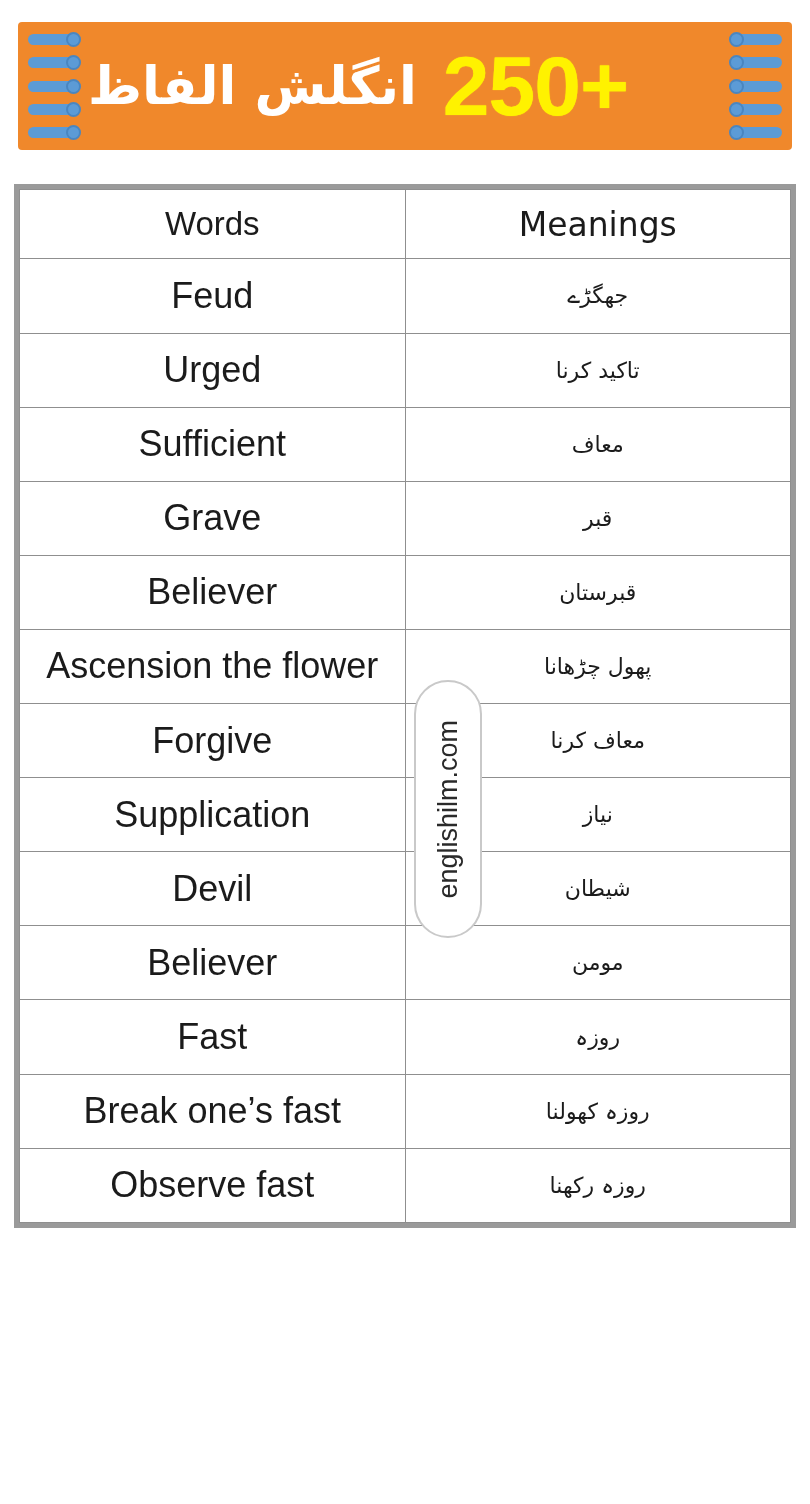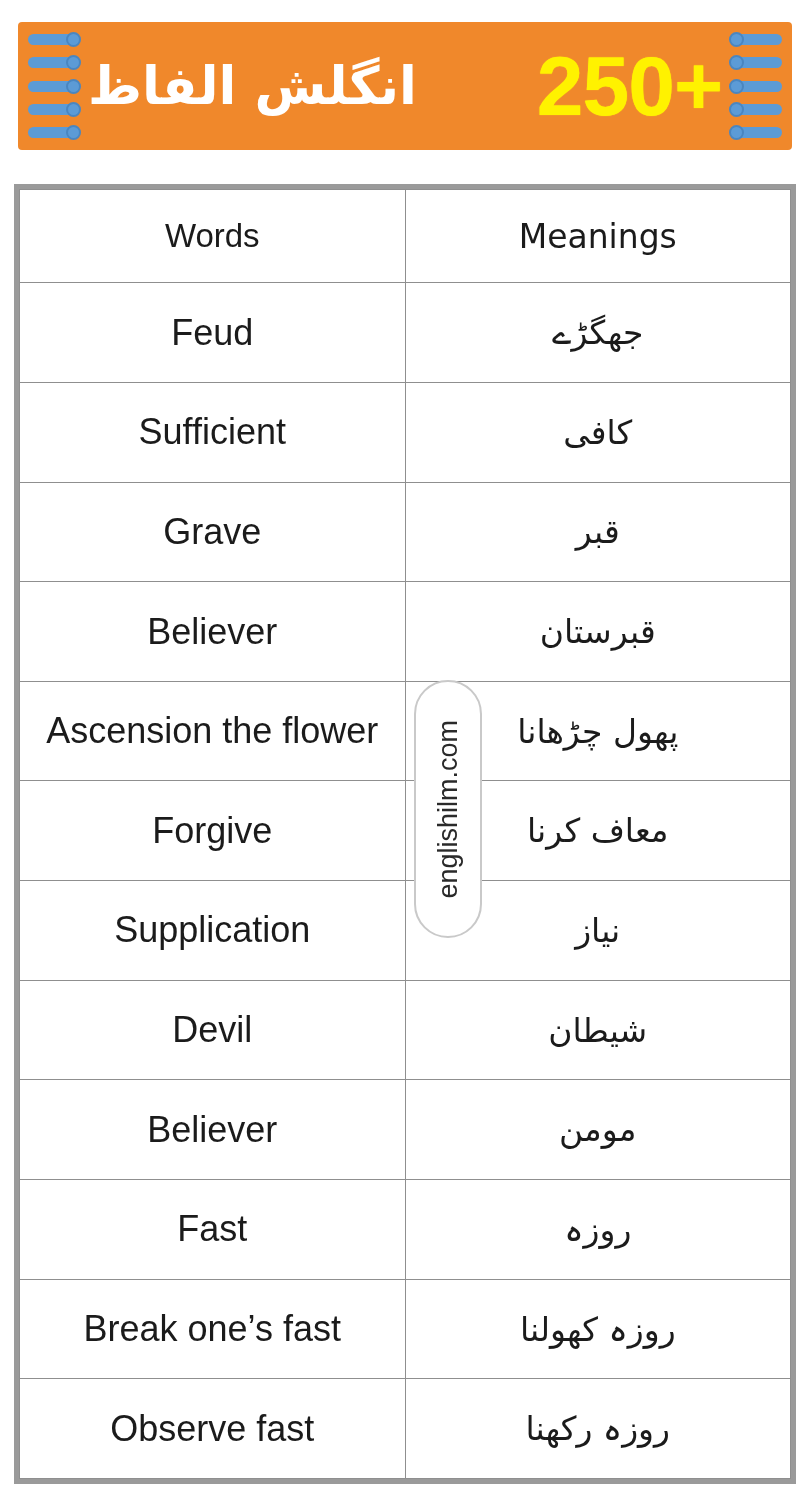--- a/index.html
+++ b/index.html
@@ -68,21 +68,21 @@
     box-sizing: border-box;
   }
   .spiral.right .ring::after {
     right: auto;
     left: -3px;
   }
 
   .header-inner {
     display: flex;
     align-items: center;
-    justify-content: space-between;
+    justify-content: flex-start;
     gap: 26px;
     width: 100%;
     padding: 0 70px;
     box-sizing: border-box;
   }
   .header-urdu {
     color: #ffffff;
     font-size: 52px;
     font-weight: bold;
     direction: rtl;
@@ -99,21 +99,21 @@
     text-shadow: 0 0 1px #FFF200;
     white-space: nowrap;
   }
 
   
   .table-wrap {
     position: absolute;
     left: 14px;
     top: 184px;
     width: 782px;
-    height: 1300px;
+    height: 1044px;
     border: 5px solid #9a9a9a;
     background: #ffffff;
     box-sizing: border-box;
   }
   table {
     width: 100%;
     height: 100%;
     border-collapse: collapse;
     table-layout: fixed;
   }
@@ -126,21 +126,21 @@
   }
   td.col-word {
     width: 50%;
     font-size: 36px;
     color: #1b1b1b;
     font-family: "Liberation Sans", sans-serif;
     font-weight: 400;
   }
   td.col-meaning {
     width: 50%;
-    font-size: 33px;
+    font-size: 22px;
     color: #1b1b1b;
     direction: rtl;
     font-family: "DejaVu Sans", "Liberation Sans", sans-serif;
     font-weight: 400;
   }
   tr.head td {
     font-size: 33px;
   }
 
   
@@ -199,22 +199,26 @@
     <tbody id="table-body">
         <tr class="head">
           <td class="col-word">Words</td>
           <td class="col-meaning">Meanings</td>
         </tr>
         <tr>
           <td class="col-word">Feud</td>
           <td class="col-meaning">جھگڑے</td>
         </tr>
         <tr>
+          <td class="col-word">Urged</td>
+          <td class="col-meaning">تاکید کرنا</td>
+        </tr>
+        <tr>
           <td class="col-word">Sufficient</td>
-          <td class="col-meaning">کافی</td>
+          <td class="col-meaning">معاف</td>
         </tr>
         <tr>
           <td class="col-word">Grave</td>
           <td class="col-meaning">قبر</td>
         </tr>
         <tr>
           <td class="col-word">Believer</td>
           <td class="col-meaning">قبرستان</td>
         </tr>
         <tr>

